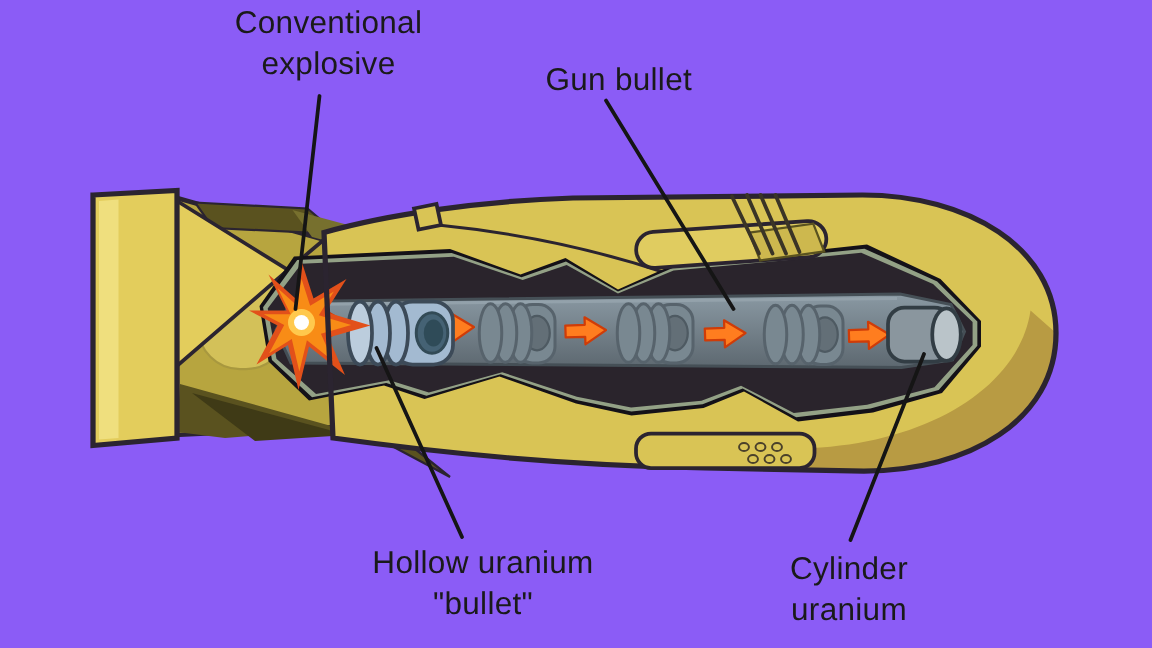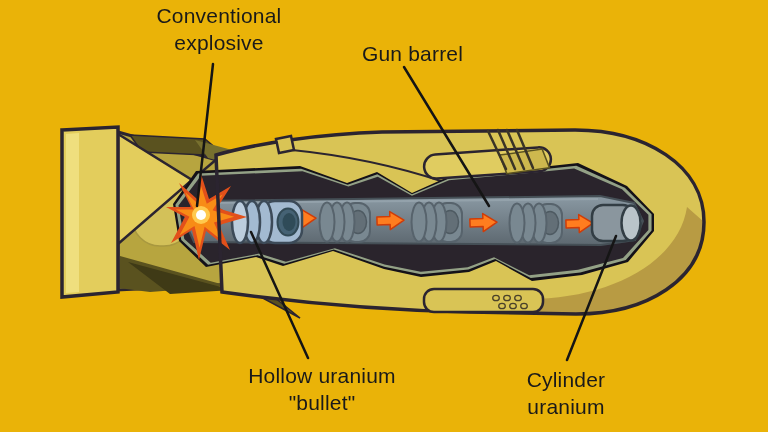--- a/index.html
+++ b/index.html
@@ -1,16 +1,16 @@
 <!DOCTYPE html>
 <html><head>
 <meta charset="utf-8">
 <style>
   html,body{margin:0;padding:0;background:#ffffff;}
-  #stage{position:relative;width:768px;height:432px;background:#eab308;overflow:hidden;
+  #stage{position:relative;width:768px;height:432px;background:#8b5cf6;overflow:hidden;
          font-family:"Liberation Sans",sans-serif;}
   #stage svg{position:absolute;left:0;top:0;}
   .label{position:absolute;color:#1a1a1a;font-size:21px;line-height:27px;font-weight:400;
          text-align:center;white-space:pre-line;letter-spacing:0.2px;}
   #lbl-conv{left:118px;top:2px;width:202px;}
   #lbl-gun{left:340px;top:40px;width:145px;}
   #lbl-hollow{left:221px;top:362px;width:202px;}
   #lbl-cyl{left:486px;top:366px;width:160px;}
 </style>
 </head>
@@ -141,18 +141,18 @@
   <g stroke-width="2.5" stroke-linecap="round" stroke="#151515">
     <line x1="213" y1="64" x2="197" y2="206"></line>
     <line x1="404" y1="67" x2="489" y2="206"></line>
     <line x1="251" y1="232" x2="308" y2="358"></line>
     <line x1="616" y1="236" x2="567" y2="360"></line>
   </g>
 </svg>
 
 <div class="label" id="lbl-conv">Conventional
 explosive</div>
-<div class="label" id="lbl-gun">Gun barrel</div>
+<div class="label" id="lbl-gun">Gun bullet</div>
 <div class="label" id="lbl-hollow">Hollow uranium
 "bullet"</div>
 <div class="label" id="lbl-cyl">Cylinder
 uranium</div>
 </div>
 
 </body></html>

